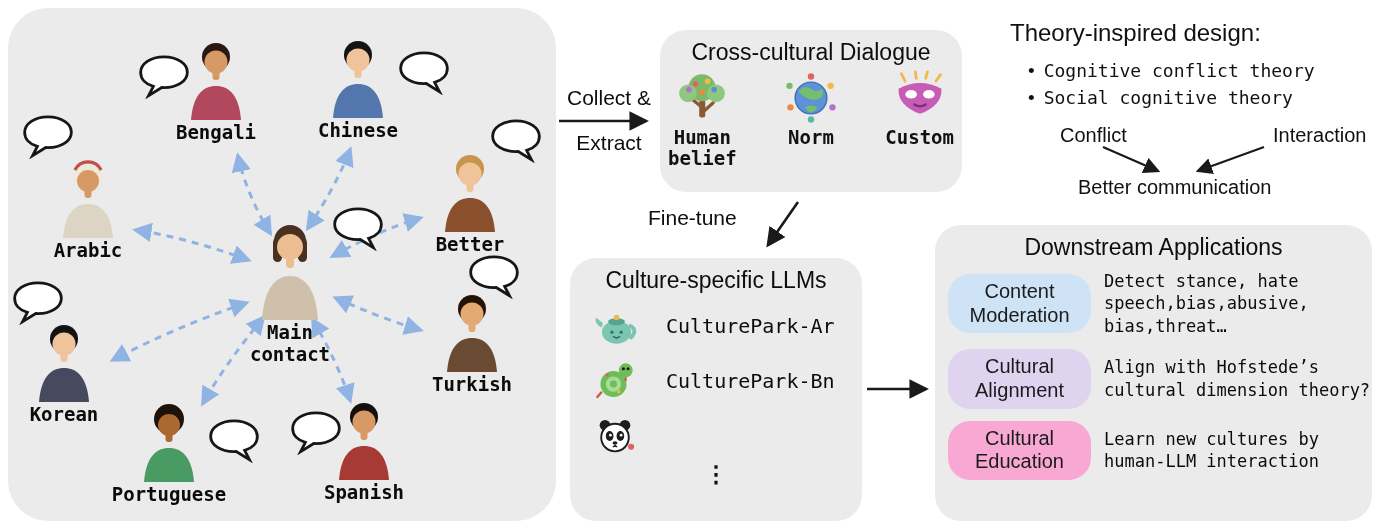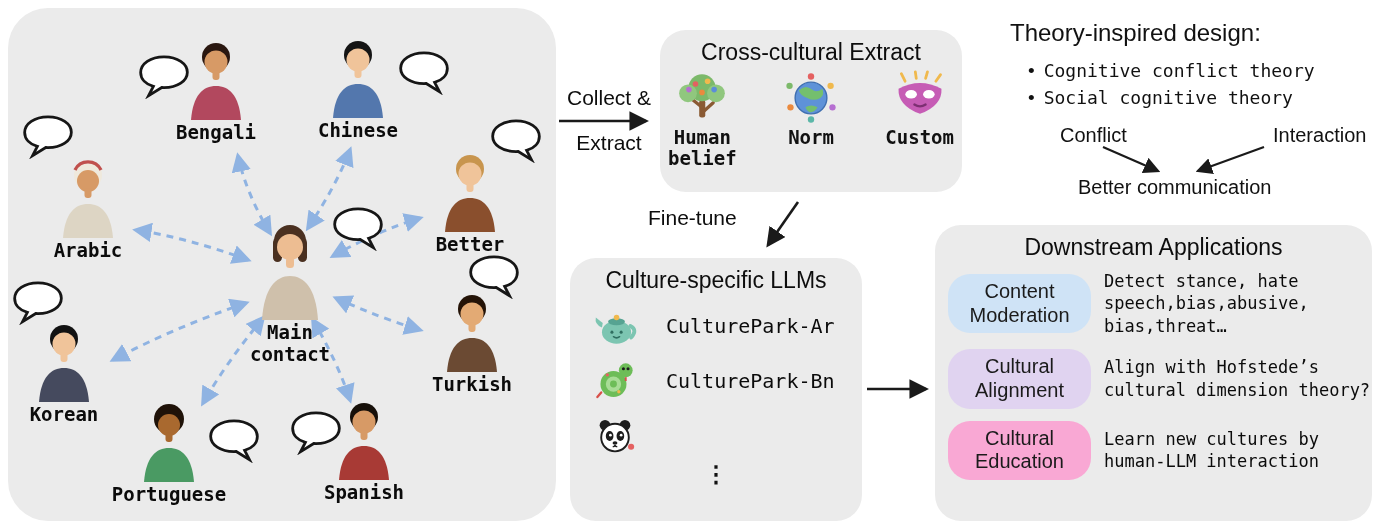--- a/index.html
+++ b/index.html
@@ -17,21 +17,21 @@
   .person{position:absolute;display:flex;flex-direction:column;align-items:center}
   .avatar{display:block}
   .plabel{font-family:"DejaVu Sans Mono",monospace;font-weight:bold;font-size:19px;margin-top:1px;white-space:pre-line;text-align:center;line-height:1.18;color:#0b0b0b}
 
   
   .flow-label{position:absolute;font-size:21px;color:#0d0d0d}
 
   
   .dialogue-box{left:660px;top:30px;width:302px;height:162px;border-radius:26px}
   .box-title{text-align:center;font-size:23px;margin-top:9px;color:#0d0d0d}
-  .d-items{display:flex;justify-content:space-between;align-items:flex-start;gap:24px;margin-top:4px}
+  .d-items{display:flex;justify-content:flex-end;align-items:flex-start;gap:24px;margin-top:4px}
   .d-item{display:flex;flex-direction:column;align-items:center;width:88px}
   .d-label{font-weight:bold;font-size:19px;white-space:pre-line;text-align:center;line-height:1.12;margin-top:1px}
 
   
   .llm-box{left:570px;top:258px;width:292px;height:263px;border-radius:26px}
   .llm-row{display:flex;align-items:center;gap:28px;margin:9px 0 0 22px}
   .llm-name{font-size:20px;color:#0b0b0b}
   .llm-ellipsis{text-align:center;font-size:23px;font-weight:bold;margin-top:2px}
 
   
@@ -187,21 +187,21 @@
     <div class="plabel">Main
 contact</div>
   </div>
 </div>
 
 <div class="flow-label" style="left:558px;top:86px;width:102px;text-align:center">Collect &amp;</div>
 <div class="flow-label" style="left:558px;top:131px;width:102px;text-align:center">Extract</div>
 <div class="flow-label" style="left:648px;top:206px;width:110px">Fine-tune</div>
 
 <div class="panel dialogue-box">
-  <div class="box-title">Cross-cultural Extract</div>
+  <div class="box-title">Cross-cultural Dialogue</div>
   <div class="d-items">
     <div class="d-item">
       <svg width="56" height="56" viewBox="0 0 60 60">
         <rect x="27" y="32" width="6.5" height="19" rx="2.5" fill="#8a5a33"></rect>
         <path d="M30 40 L19 31 M31 45 L42 35" stroke="#8a5a33" stroke-width="3.5" stroke-linecap="round"></path>
         <circle cx="30" cy="19" r="14.5" fill="#7cb96a"></circle>
           <circle cx="15" cy="25" r="9.5" fill="#90c77e"></circle>
           <circle cx="45" cy="25" r="9.5" fill="#90c77e"></circle>
         <circle cx="23" cy="15" r="3" fill="#e46161"></circle>
           <circle cx="36" cy="12" r="3" fill="#f0b94d"></circle>

